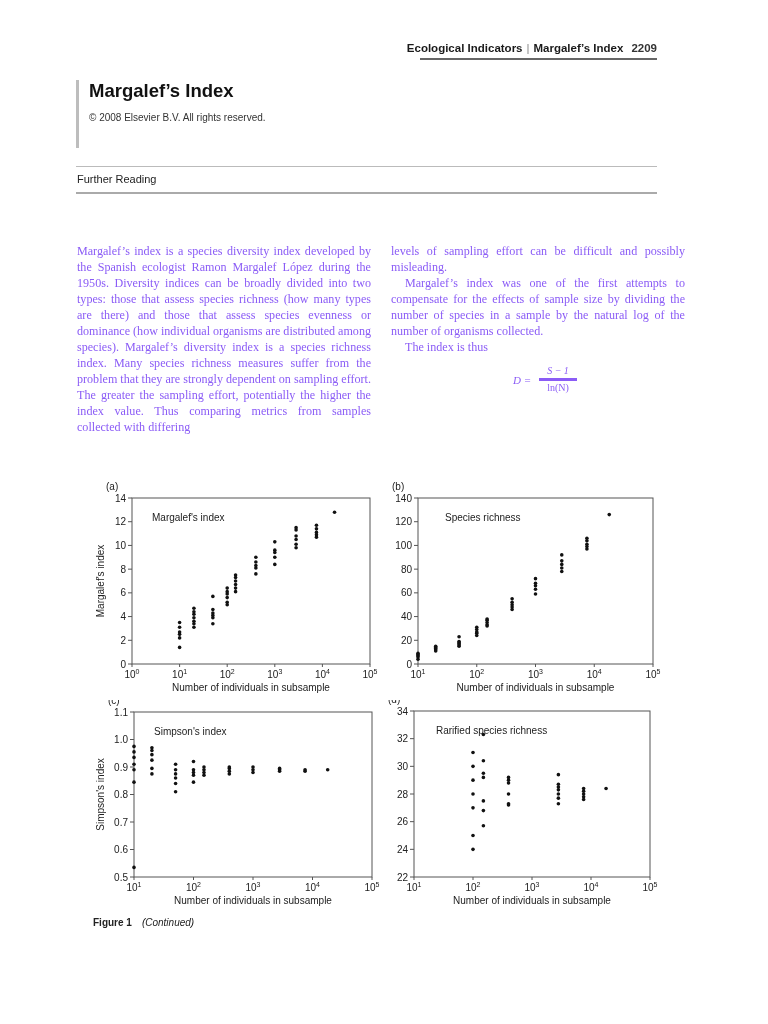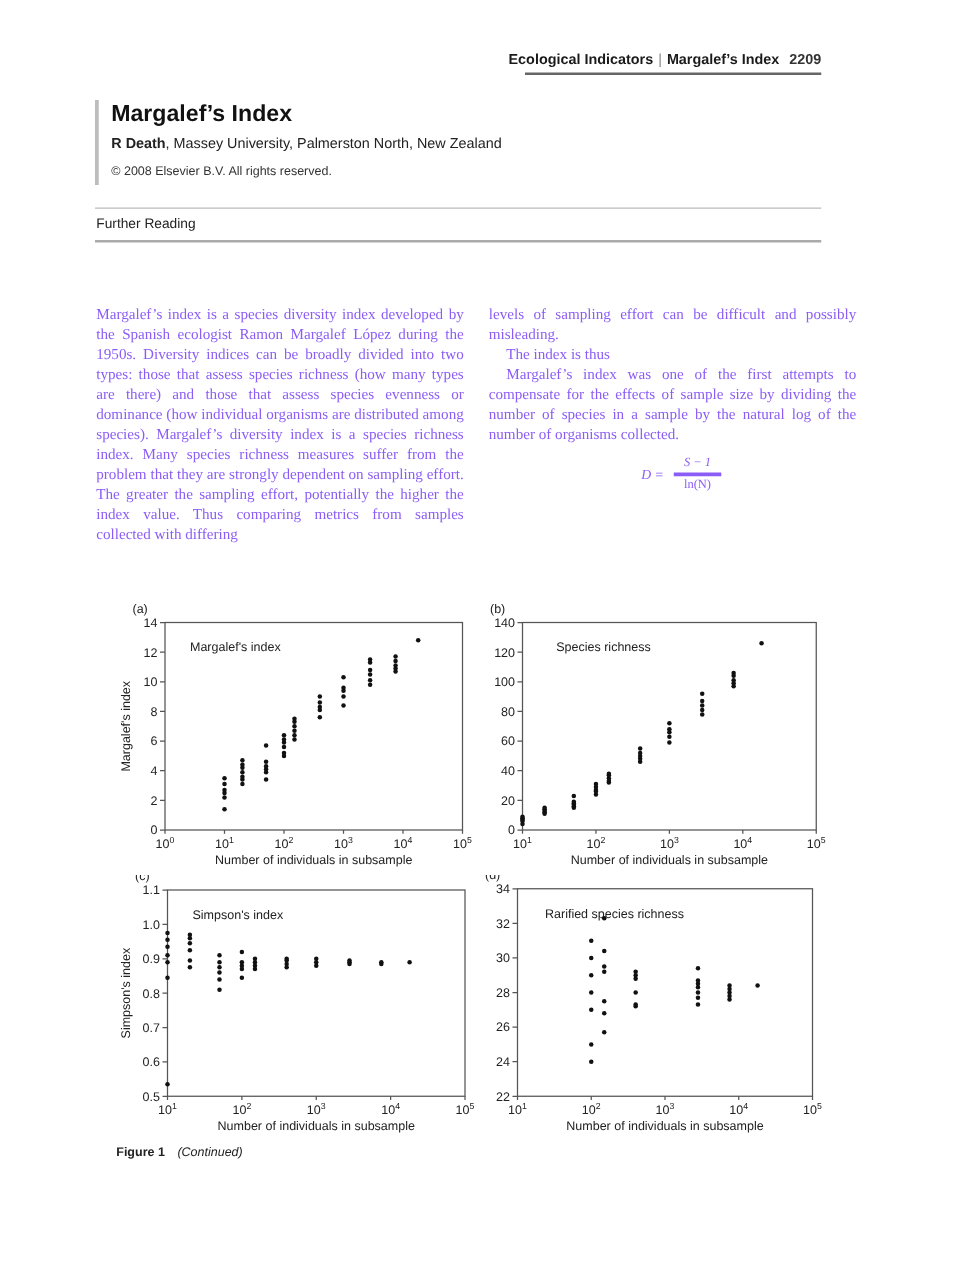--- a/index.html
+++ b/index.html
@@ -44,38 +44,35 @@
 </head>
 <body>
 
 <div class="running-head sans">
   <b>Ecological Indicators</b><span class="sep">|</span><b>Margalef’s Index</b><span class="pg">2209</span>
 </div>
 <div class="head-rule"></div>
 
 <div class="title-block sans">
   <h1 class="title">Margalef’s Index</h1>
-  <div class="author">
-    <b>R Death</b><span>, Massey University, Palmerston North, New Zealand</span>
-  </div>
   <div class="copyright">© 2008 Elsevier B.V. All rights reserved.</div>
 </div>
 
 <div class="fr-rule-top"></div>
 <div class="fr-label sans">Further Reading</div>
 <div class="fr-rule-bot"></div>
 
 <div class="col col-left serif">
   <p>Margalef’s index is a species diversity index developed by the Spanish ecologist Ramon Margalef López during the 1950s. Diversity indices can be broadly divided into two types: those that assess species richness (how many types are there) and those that assess species evenness or dominance (how individual organisms are distributed among species). Margalef’s diversity index is a species richness index. Many species richness measures suffer from the problem that they are strongly dependent on sampling effort. The greater the sampling effort, potentially the higher the index value. Thus comparing metrics from samples collected with differing</p>
 </div>
 
 <div class="col col-right serif">
   <p>levels of sampling effort can be difficult and possibly misleading.</p>
+  <p class="indent">Margalef’s index was one of the first attempts to compensate for the effects of sample size by dividing the number of species in a sample by the natural log of the number of organisms collected.</p>
   <p class="indent">The index is thus</p>
-  <p class="indent">Margalef’s index was one of the first attempts to compensate for the effects of sample size by dividing the number of species in a sample by the natural log of the number of organisms collected.</p>
   <div class="formula">
     <span class="lhs">D =</span>
     <span class="frac">
       <span class="num">S − 1</span>
       <span class="den">ln(N)</span>
     </span>
   </div>
 </div>
 
 <div class="chart" id="chart-a" style="left:90px;top:478px;width:300px;height:220px;"><svg width="300" height="220" viewBox="0 0 300 220">

